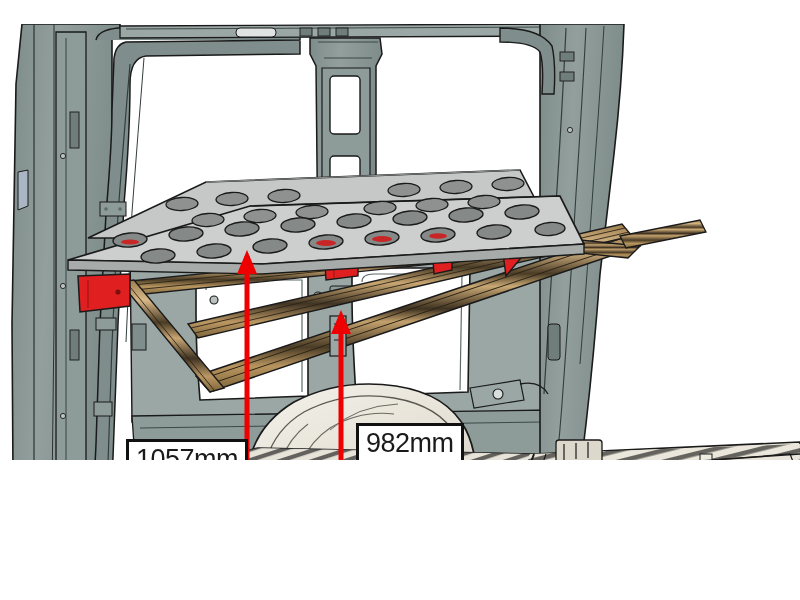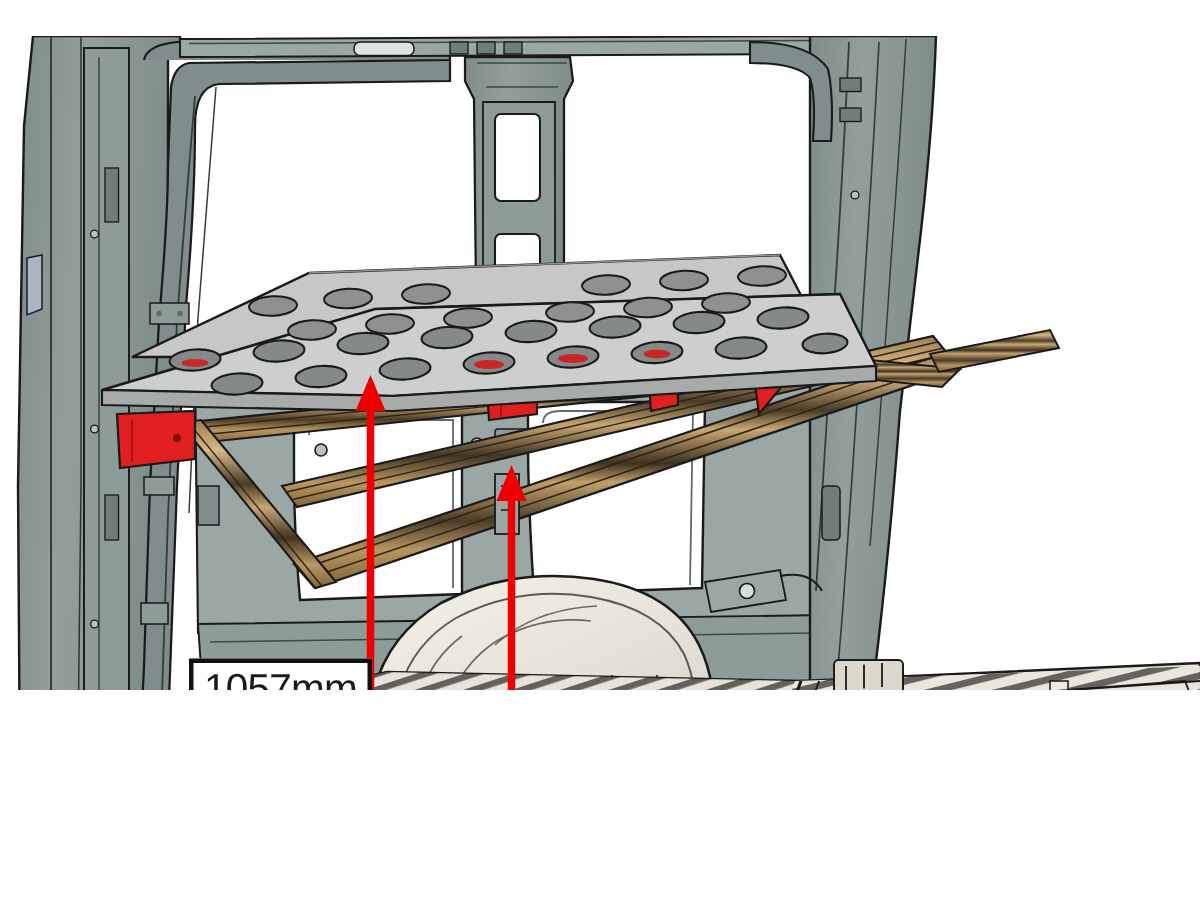--- a/index.html
+++ b/index.html
@@ -374,14 +374,15 @@
         <line x1="341" y1="292" x2="341" y2="558" stroke="#ee0000" stroke-width="5"></line>
         <polygon points="341,286 331,310 351,310" fill="#ee0000"></polygon>
         <polygon points="341,570 330,544 352,544" fill="#ee0000"></polygon>
       </g>
 
     </g>
   </svg>
 
   <div id="label-1057" class="dimlabel">1057mm</div>
 
+  <div id="label-982" class="dimlabel">982mm</div>
 
 </div>
 
 </body></html>

